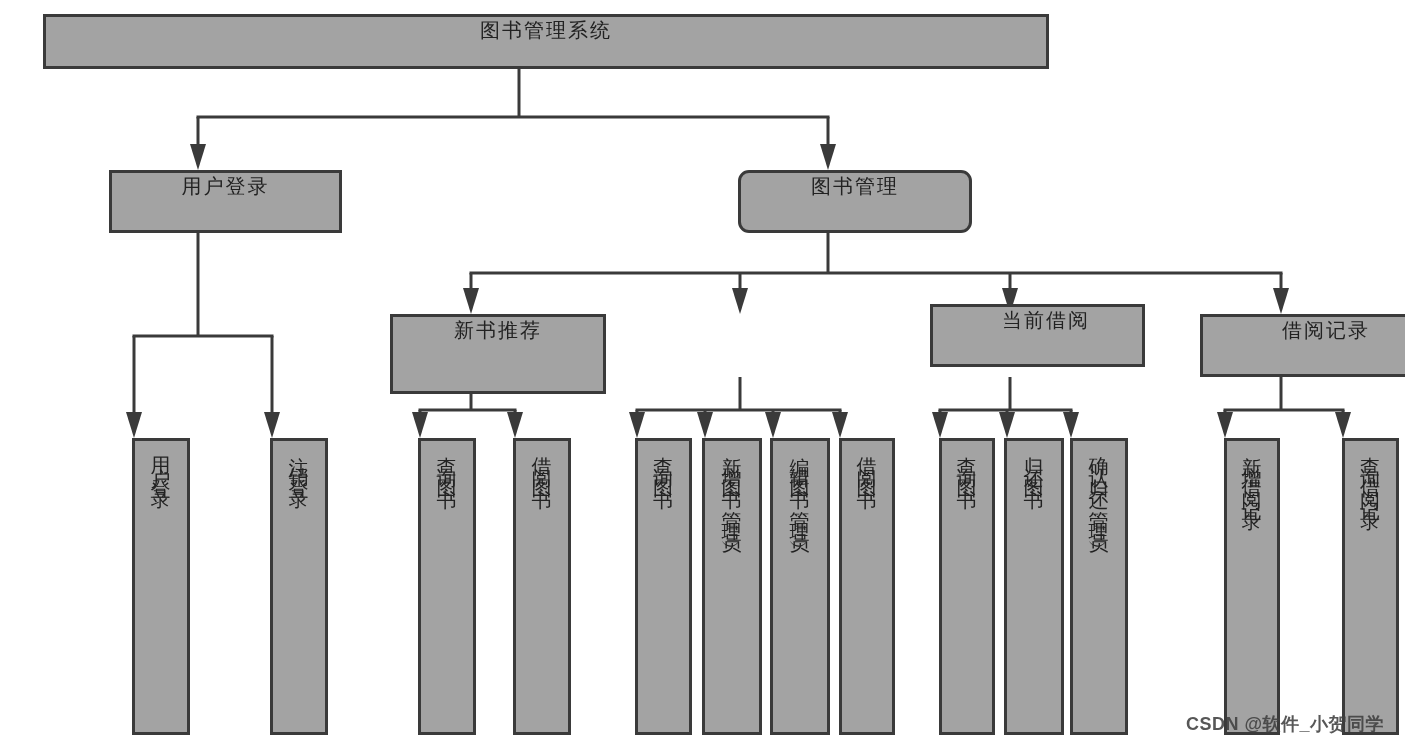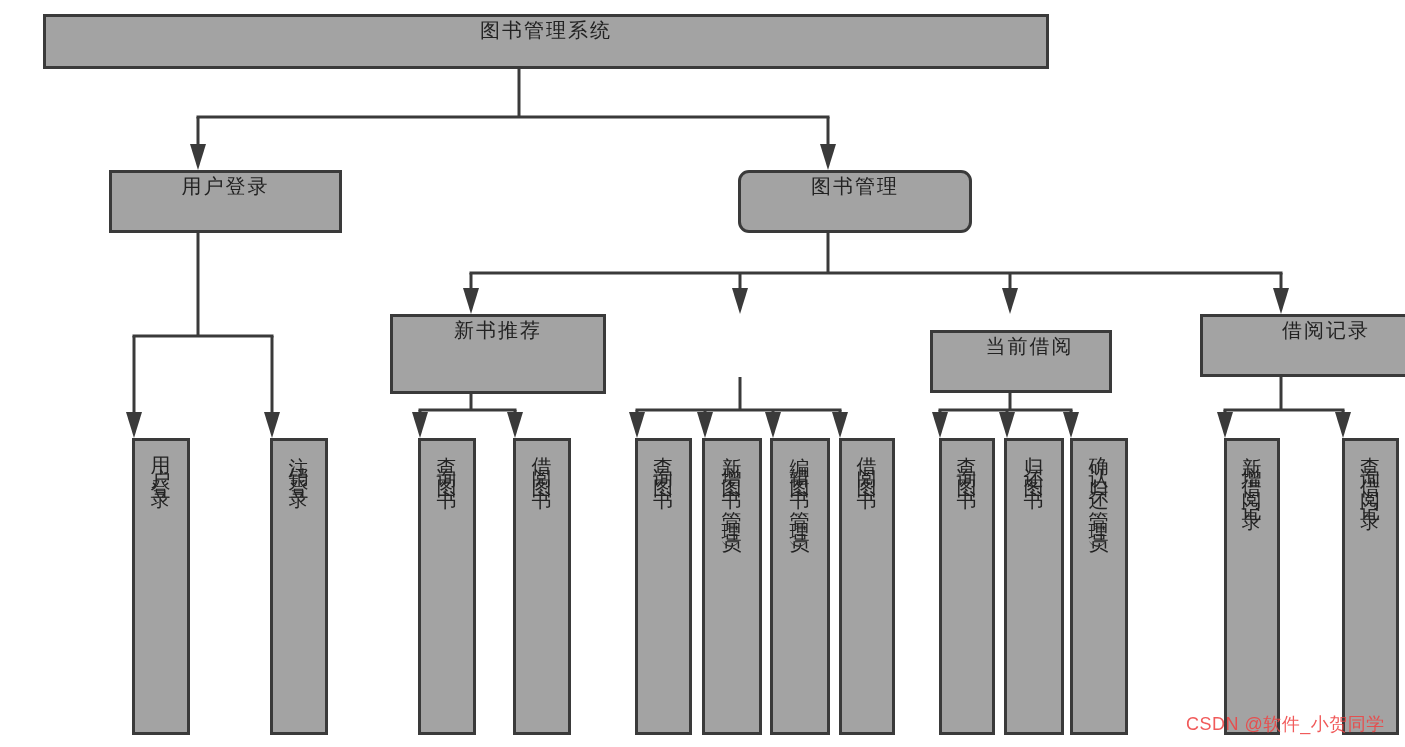--- a/index.html
+++ b/index.html
@@ -46,24 +46,25 @@
     letter-spacing: 11px;
     line-height: 1;
     font-size: 20px;
   }
   .watermark {
     position: absolute;
     left: 1186px;
     top: 712px;
     z-index: 3;
     font-size: 18px;
-    color: #ef4444;
+    color: #404040;
     opacity: 0.88;
     white-space: nowrap;
     letter-spacing: 0.5px;
+    font-weight: bold;
   }
 </style>
 </head>
 <body>
 
 <div id="canvas">
 
   <svg id="connector-layer" width="1405" height="747" viewBox="0 0 1405 747">
     <g stroke="#3a3a3a" stroke-width="3" fill="none">
 
@@ -140,21 +141,21 @@
   <div class="node" style="left:82px; top:170px; width:233px; height:63px;">
     <span class="label">用户登录</span>
   </div>
   <div class="node" style="left:711px; top:170px; width:234px; height:63px;border-radius:11px;">
     <span class="label">图书管理</span>
   </div>
 
   <div class="node" style="left:363px; top:314px; width:216px; height:80px;">
     <span class="label">新书推荐</span>
   </div>
-  <div class="node" style="left:903px; top:330px; width:182px; height:63px;padding-left:17px;">
+  <div class="node" style="left:903px; top:304px; width:215px; height:63px;padding-left:17px;">
     <span class="label">当前借阅</span>
   </div>
   <div class="node" style="left:1173px; top:314px; width:252px; height:63px;">
     <span class="label">借阅记录</span>
   </div>
 
   <div class="node leaf" style="left:105px; width:58px;">
     <span class="label">用户登录</span>
   </div>
   <div class="node leaf" style="left:243px; width:58px;">

